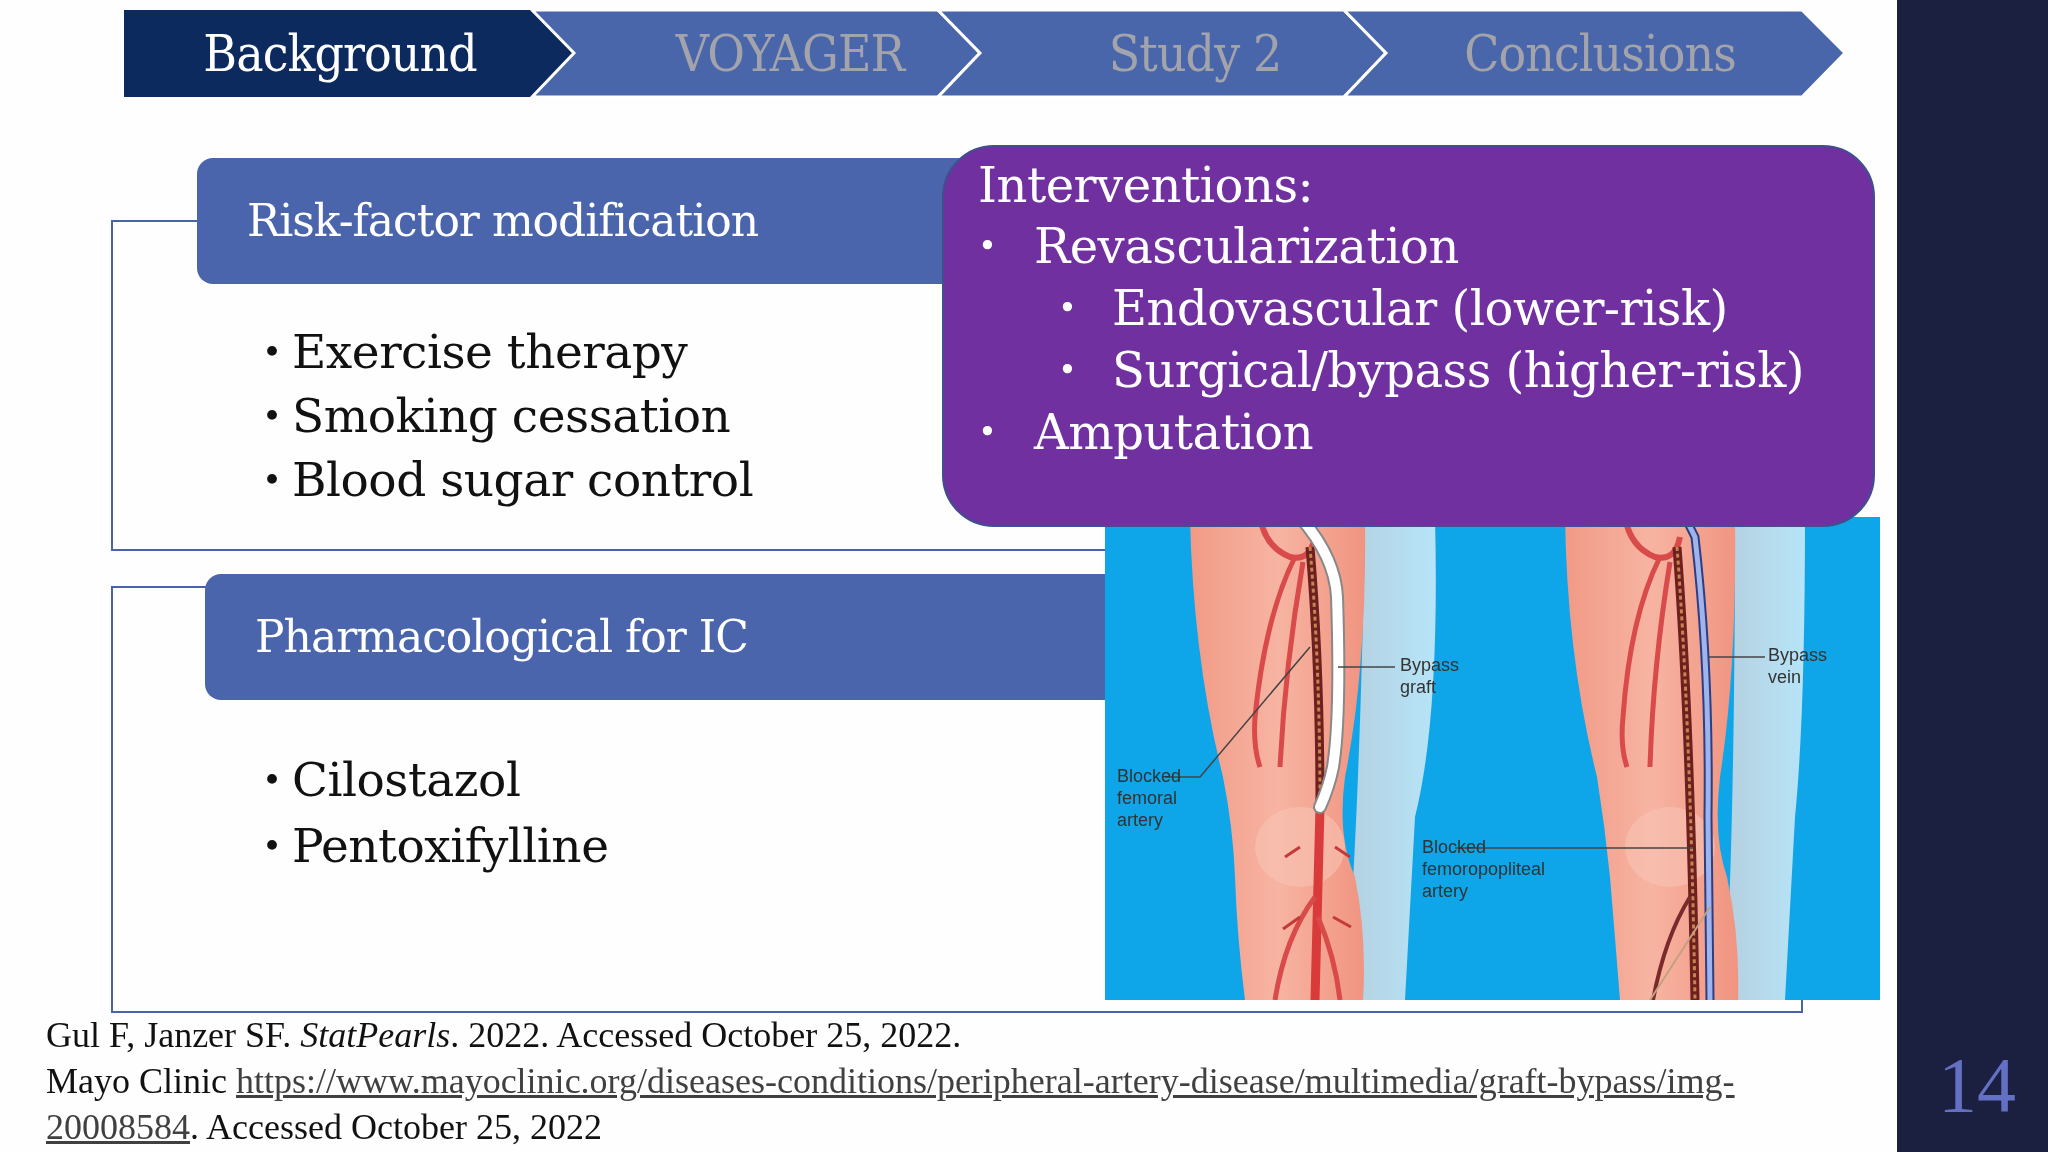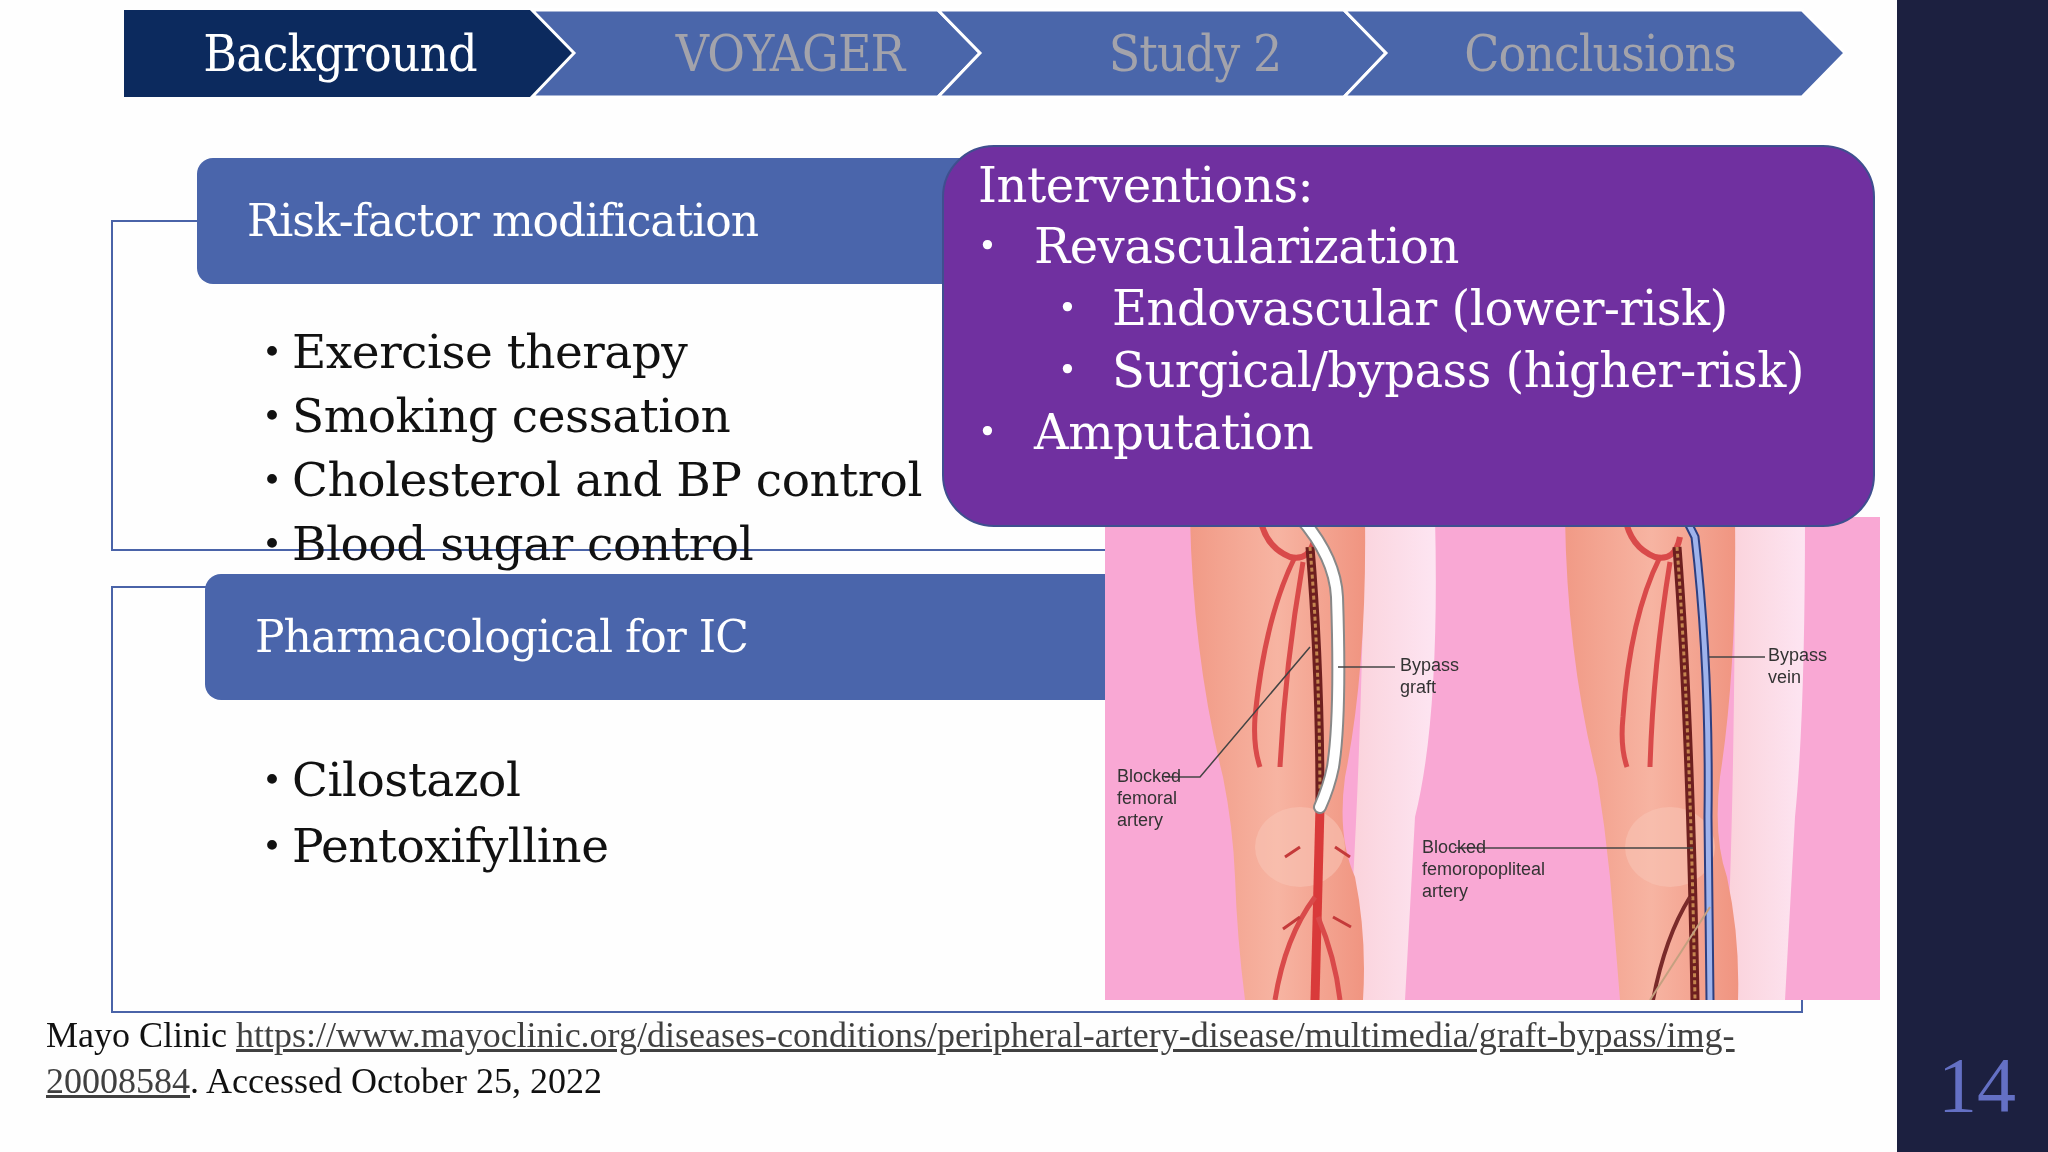--- a/index.html
+++ b/index.html
@@ -41,21 +41,21 @@
   .purple ul { position:absolute; margin:0; padding:0; list-style:none; font-size:48px; letter-spacing:-0.5px; }
   .purple li { position:relative; height:62px; line-height:62px; white-space:nowrap; }
   .purple li::before { content:"\2022"; position:absolute; font-size:32px; }
   .purple .l1 { padding-left:90px; }
   .purple .l1::before { left:34px; }
   .purple .l2 { padding-left:168px; }
   .purple .l2::before { left:114px; }
   .purple ul.items { left:0; top:68px; }
 
   
-  .diagram { position:absolute; left:1105px; top:517px; width:775px; height:483px; background:#f9a8d4; overflow:hidden; }
+  .diagram { position:absolute; left:1105px; top:517px; width:775px; height:483px; background:#0ea5e9; overflow:hidden; }
   .diagram svg { position:absolute; left:0; top:0; }
   .diag-label { position:absolute; font-family:"Liberation Sans", sans-serif; font-size:18px; line-height:22px; color:#333333; white-space:pre; }
 
   
   .refs { position:absolute; left:46px; top:1012px; width:1820px; font-family:"Liberation Serif", serif; font-size:36px; line-height:46px; color:#111111; }
   .refs .line { white-space:nowrap; }
   .refs i { font-style:italic; }
   .refs a { color:#404040; text-decoration:underline; }
 </style>
 </head>
@@ -79,21 +79,20 @@
   <div class="bracket b1"></div>
   <div class="bracket b2"></div>
   <div class="bracket-tick"></div>
 
   <div class="header-box h1">
     <span>Risk-factor modification</span>
   </div>
   <ul class="bullets list1">
     <li>Exercise therapy</li>
     <li>Smoking cessation</li>
-    <li>Cholesterol and BP control</li>
     <li>Blood sugar control</li>
   </ul>
 
   <div class="header-box h2">
     <span>Pharmacological for IC</span>
   </div>
   <ul class="bullets list2">
     <li>Cilostazol</li>
     <li>Pentoxifylline</li>
   </ul>
@@ -166,20 +165,21 @@
     <div class="title">Interventions:</div>
     <ul class="items">
       <li class="l1">Revascularization</li>
       <li class="l2">Endovascular (lower-risk)</li>
       <li class="l2">Surgical/bypass (higher-risk)</li>
       <li class="l1">Amputation</li>
     </ul>
   </div>
 
   <div class="refs">
+    <div class="line"><span>Gul F, Janzer SF. </span><i>StatPearls</i><span>. 2022. Accessed October 25, 2022.</span></div>
     <div class="line"><span>Mayo Clinic </span><a>https://www.mayoclinic.org/diseases-conditions/peripheral-artery-disease/multimedia/graft-bypass/img-</a></div>
     <div class="line"><a>20008584</a><span>. Accessed October 25, 2022</span></div>
   </div>
 </div>
 
 <div class="side-panel">
 </div>
 <div class="page-num">14</div>
 
 </body></html>

